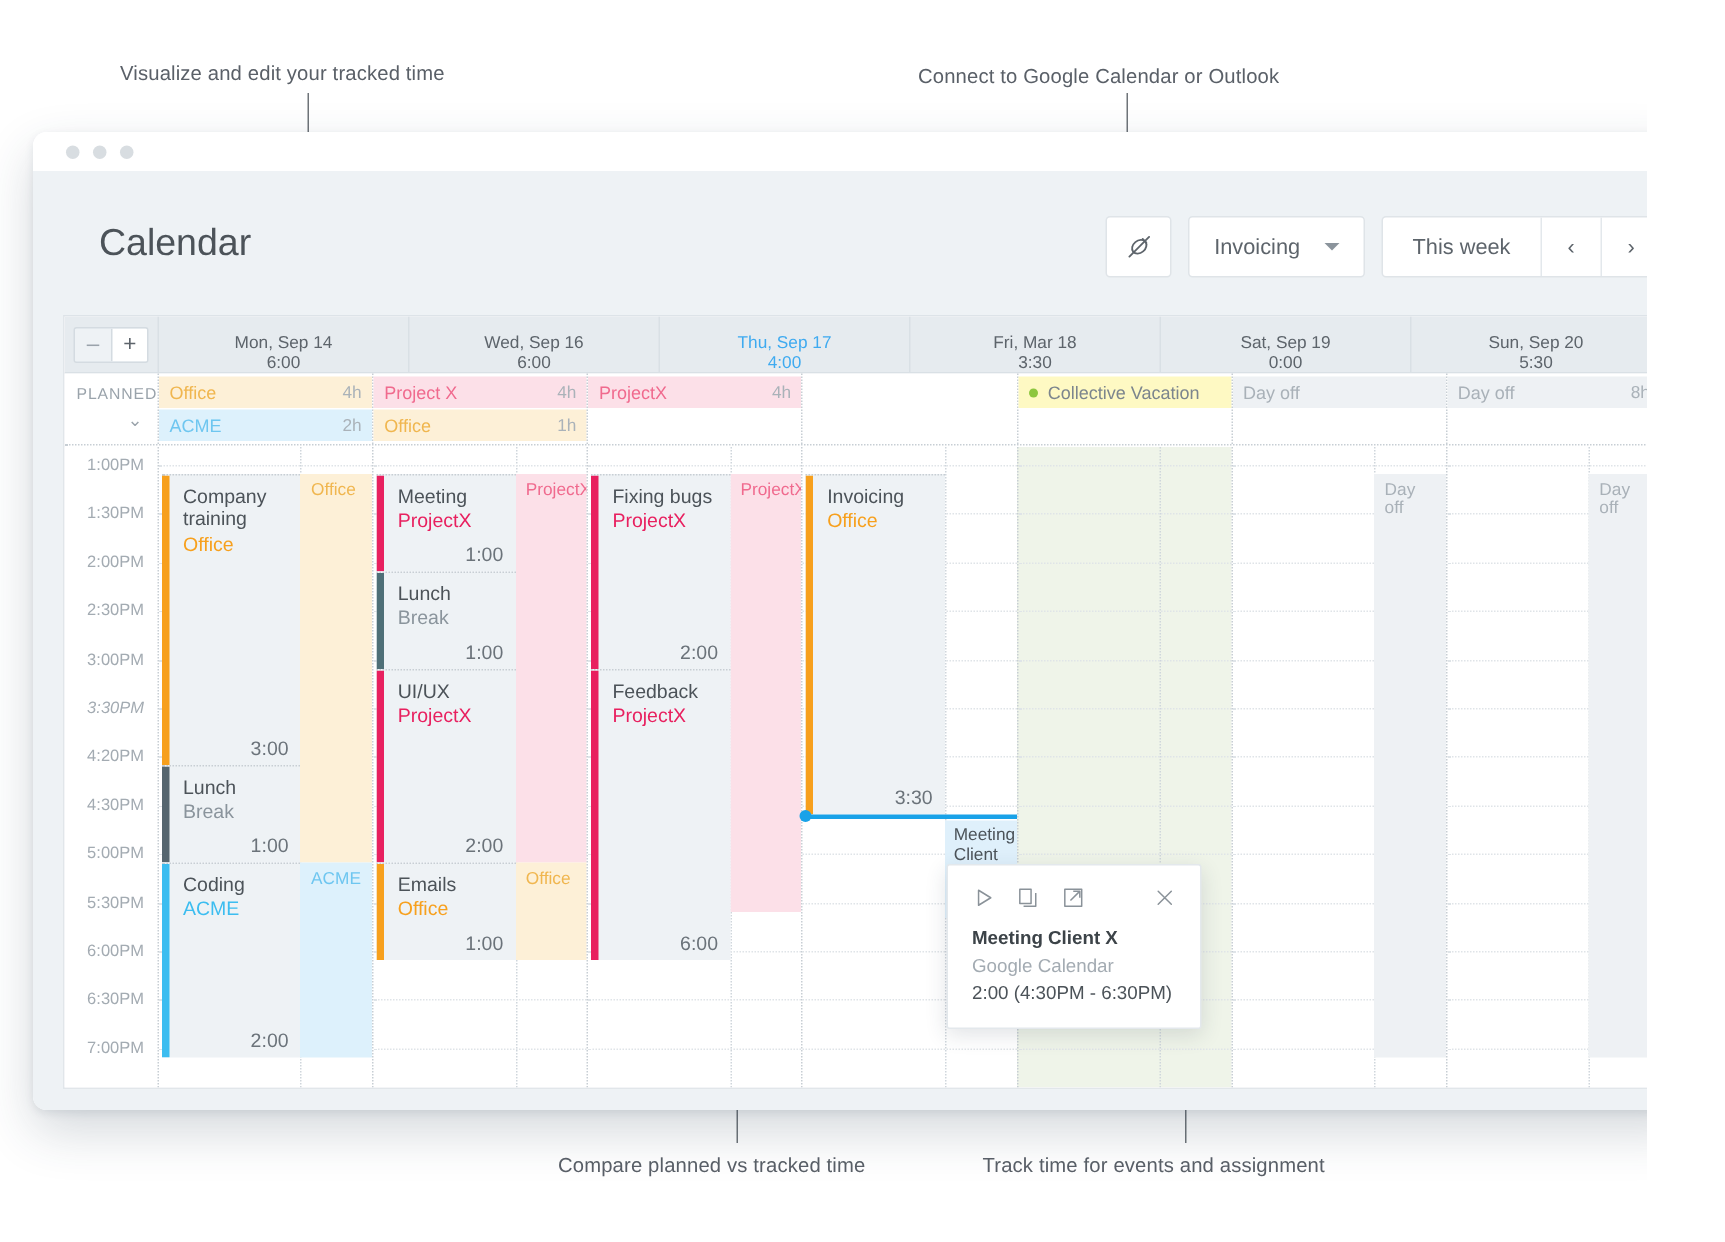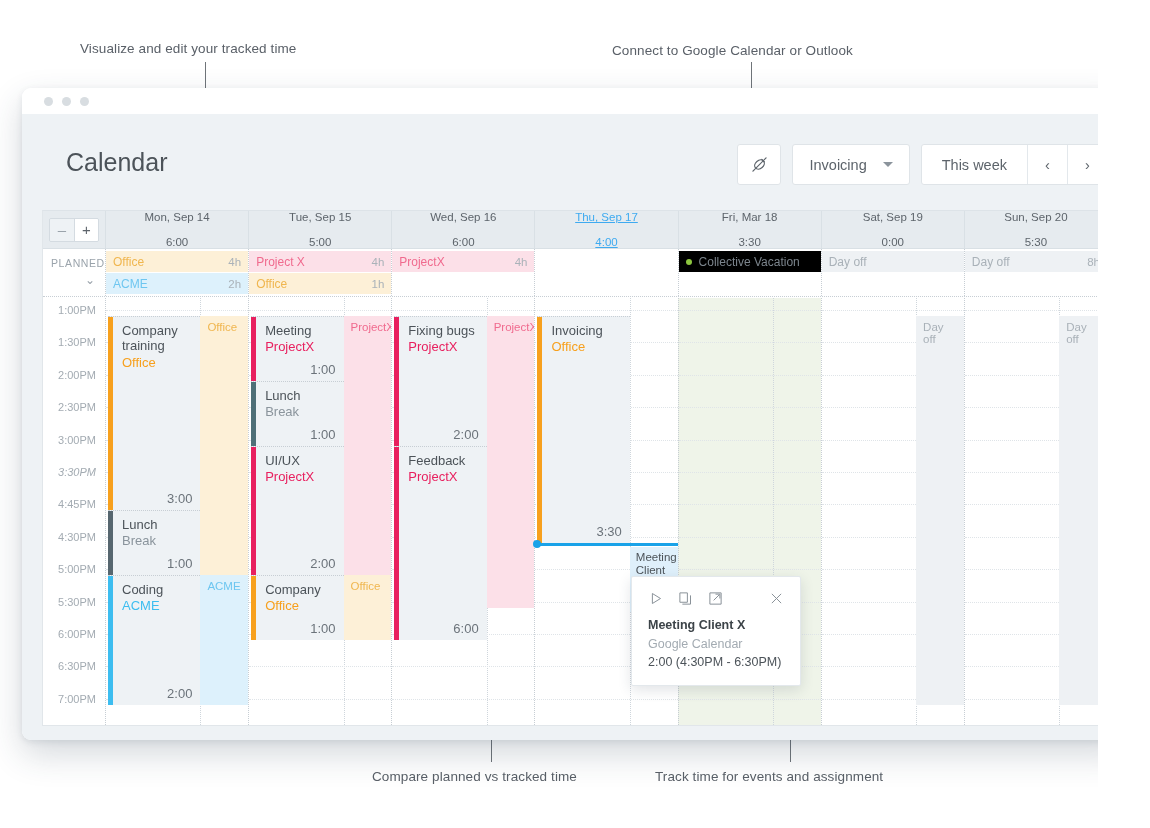--- a/index.html
+++ b/index.html
@@ -42,24 +42,24 @@
          border:1px solid #e1e6ea; border-top:1px solid #dde3e8; overflow:hidden; }
 
   .row-head { display:flex; height:38px; background:#e6ebef; border-bottom:1px solid #d9e0e5; }
   .gutter { width:62px; flex:0 0 62px; display:flex; align-items:center; justify-content:center; }
   .zoomctl { display:flex; border:1px solid #d4dbe1; border-radius:2px; overflow:hidden; height:24px; }
   .zoomctl div { width:24px; display:flex; align-items:center; justify-content:center; font-size:15px; color:#9aa3ab; }
   .zoomctl .zm { background:#eef2f5; }
   .zoomctl .zp { background:#fff; color:#5d646b; border-left:1px solid #d4dbe1; }
 
   .dcol { flex:1 1 0; border-left:1px solid #d9e0e5; display:flex; flex-direction:column;
-          align-items:center; justify-content:space-between; gap:1px; }
+          align-items:center; justify-content:flex-end; gap:1px; }
   .dcol .d1 { font-size:11.5px; color:#5d646b; }
   .dcol .d2 { font-size:11.5px; color:#5d646b; }
-  .dcol.today .d1, .dcol.today .d2 { color:#3eaaf0;text-decoration:underline; }
+  .dcol.today .d1, .dcol.today .d2 { color:#3eaaf0; }
 
   
   .row-plan { display:flex; height:48px; background:#fff; border-bottom:1px dotted #c7ced4; }
   .plan-gutter { width:62px; flex:0 0 62px; position:relative; }
   .plan-gutter .pl { position:absolute; left:8px; top:8px; font-size:10.5px; letter-spacing:.6px; color:#9aa3ab; }
   .plan-gutter .chev { position:absolute; right:10px; top:24px; color:#9aa3ab; font-size:12px; }
   .plan-col { flex:1 1 0; border-left:1px dotted #c7ced4; padding:2px 0; display:flex; flex-direction:column; gap:1px; }
   .plan-chip { height:21px; display:flex; align-items:center; padding:0 7px; font-size:12px; }
   .plan-chip .nm { flex:1; }
   .plan-chip .hr { color:#aab2b9; font-size:11.5px; }
@@ -167,24 +167,20 @@
               <div class="zoomctl">
                 <div class="zm">–</div>
                 <div class="zp">+</div>
               </div>
             </div>
           <div class="dcol">
                 <div class="d1">Mon, Sep 14</div>
                 <div class="d2">6:00</div>
               </div>
               <div class="dcol">
-                <div class="d1">Tue, Sep 15</div>
-                <div class="d2">5:00</div>
-              </div>
-              <div class="dcol">
                 <div class="d1">Wed, Sep 16</div>
                 <div class="d2">6:00</div>
               </div>
               <div class="dcol today">
                 <div class="d1">Thu, Sep 17</div>
                 <div class="d2">4:00</div>
               </div>
               <div class="dcol">
                 <div class="d1">Fri, Mar 18</div>
                 <div class="d2">3:30</div>
@@ -225,21 +221,21 @@
                 </div>
               </div>
               <div class="plan-col">
                 <div class="plan-chip" style="background: rgb(252, 224, 232);">
                   <span class="nm" style="color: rgb(240, 106, 142);">ProjectX</span>
                   <span class="hr">4h</span>
                 </div>
               </div>
               <div class="plan-col"></div>
               <div class="plan-col">
-                <div class="plan-chip vac" style="background: #000000;">
+                <div class="plan-chip vac" style="background: #fef9c3;">
                   <span class="gdot"></span>
                   <span class="nm" style="color: rgb(124, 133, 141);">Collective Vacation</span>
                 </div>
               </div>
               <div class="plan-col">
                 <div class="plan-chip off" style="background: rgb(238, 241, 244);">
                   <span class="nm" style="color: rgb(169, 177, 184);">Day off</span>
                 </div>
               </div>
               <div class="plan-col">
@@ -251,21 +247,21 @@
             </div>
 
           <div class="body" id="calbody">
             <div class="time-gutter" id="timegutter">
                 <div class="tlab" style="top: 12px;">1:00PM</div>
                 <div class="tlab" style="top: 44.4px;">1:30PM</div>
                 <div class="tlab" style="top: 76.8px;">2:00PM</div>
                 <div class="tlab" style="top: 109.2px;">2:30PM</div>
                 <div class="tlab" style="top: 141.6px;">3:00PM</div>
                 <div class="tlab" style="top: 174px; font-style: italic;">3:30PM</div>
-                <div class="tlab" style="top: 206.4px;">4:45PM</div>
+                <div class="tlab" style="top: 206.4px;">4:20PM</div>
                 <div class="tlab" style="top: 238.8px;">4:30PM</div>
                 <div class="tlab" style="top: 271.2px; margin-left: 48px;">5:00PM</div>
                 <div class="tlab" style="top: 303.6px;">5:30PM</div>
                 <div class="tlab" style="top: 336px;">6:00PM</div>
                 <div class="tlab" style="top: 368.4px;">6:30PM</div>
                 <div class="tlab" style="top: 400.8px;">7:00PM</div>
               </div>
           <div class="daycol">
                 <div class="subline"></div>
                 <div class="hline" style="top: 12px;"></div>
@@ -332,21 +328,21 @@
                   <div class="dur">1:00</div>
                 </div>
                 <div class="ev" style="top: 147.6px; height: 129.6px;">
                   <div class="bar" style="background: rgb(232, 32, 95);"></div>
                   <div class="t1">UI/UX</div>
                   <div class="t2" style="top: 22px; color: rgb(232, 32, 95);">ProjectX</div>
                   <div class="dur">2:00</div>
                 </div>
                 <div class="ev" style="top: 277.2px; height: 64.8px;">
                   <div class="bar" style="background: rgb(247, 160, 29);"></div>
-                  <div class="t1">Company</div>
+                  <div class="t1">Emails</div>
                   <div class="t2" style="top: 22px; color: rgb(247, 160, 29);">Office</div>
                   <div class="dur">1:00</div>
                 </div>
               </div>
               <div class="daycol">
                 <div class="subline"></div>
                 <div class="hline" style="top: 12px;"></div>
                 <div class="hline" style="top: 44.4px;"></div>
                 <div class="hline" style="top: 76.8px;"></div>
                 <div class="hline" style="top: 109.2px;"></div>

